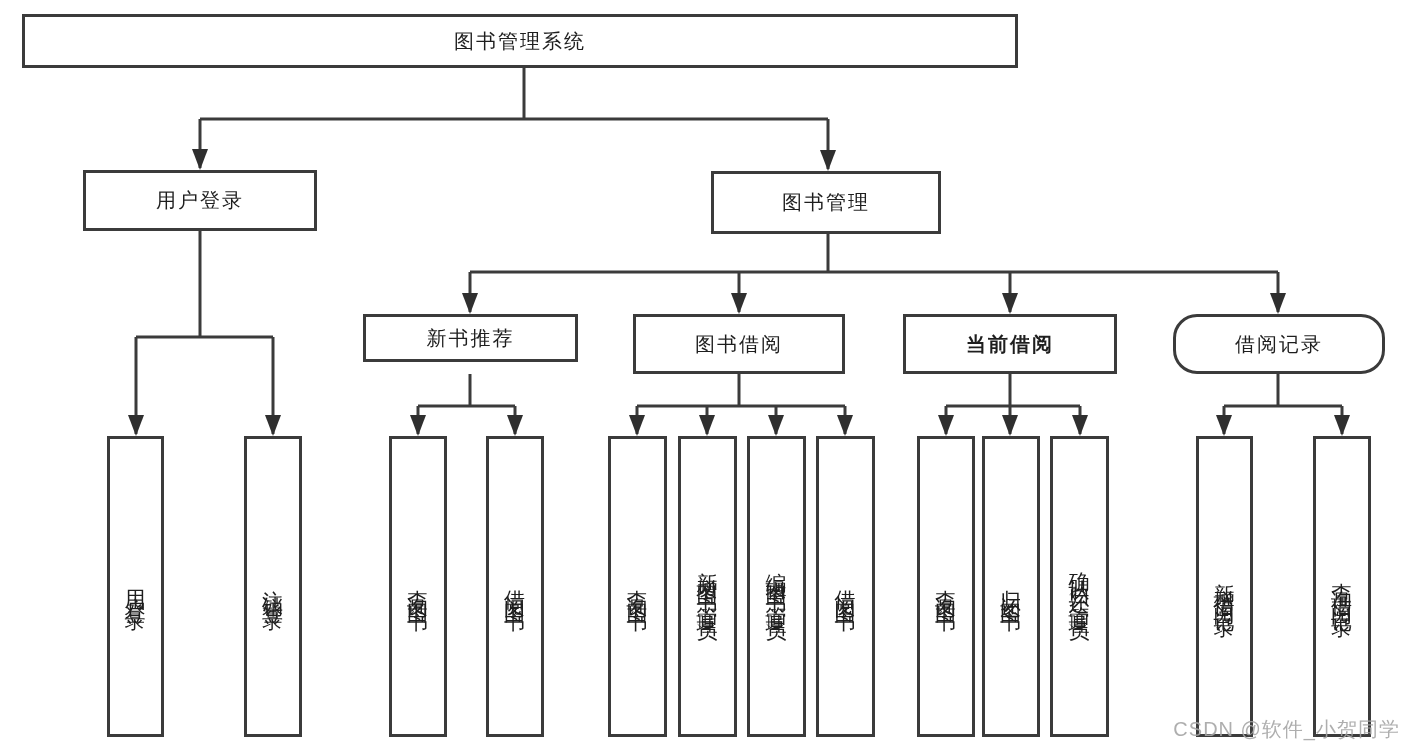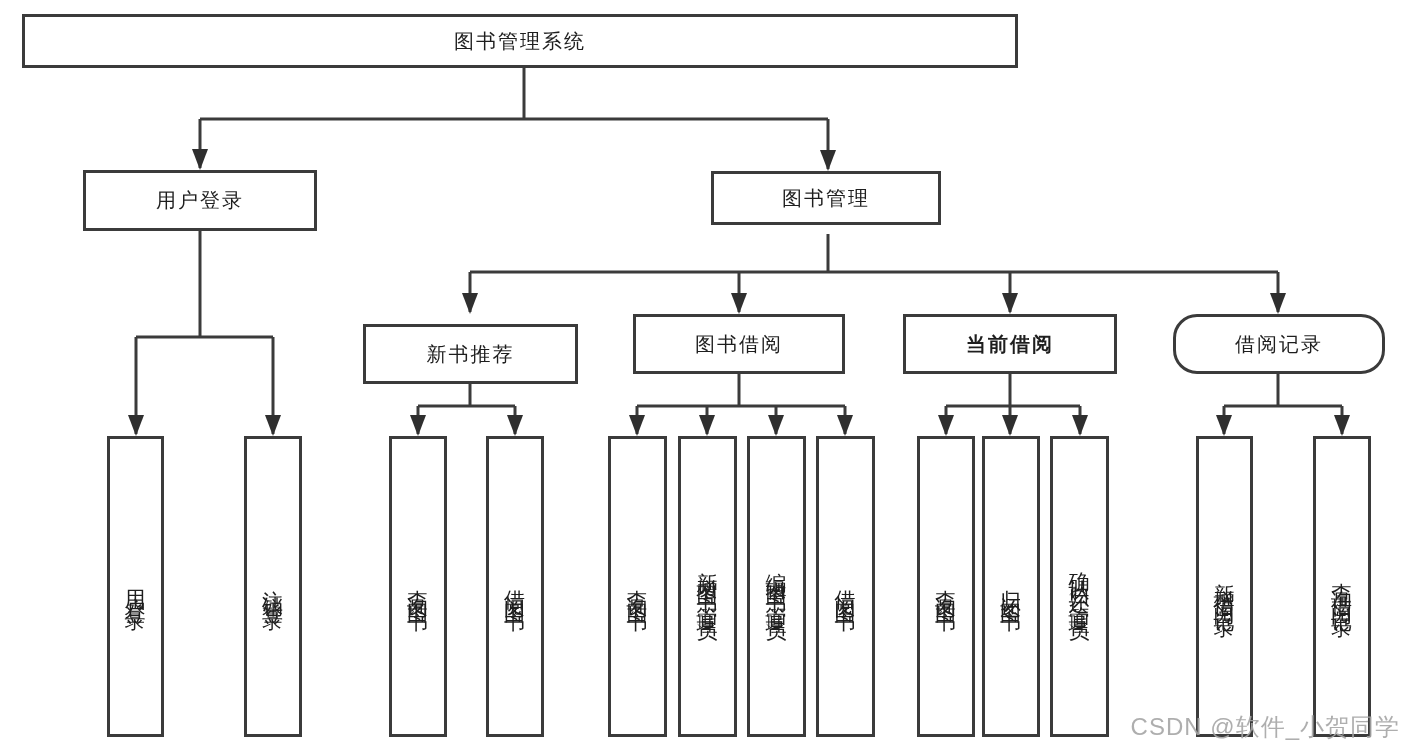--- a/index.html
+++ b/index.html
@@ -54,21 +54,21 @@
     text-orientation: mixed;
     font-size: 21px;
     letter-spacing: 7px;
     color: #1e1e1e;
     line-height: 1;
   }
   .watermark {
     position: absolute;
     right: 5px;
     bottom: 4px;
-    font-size: 24px;
+    font-size: 20px;
     color: rgba(165,165,165,0.9);
     letter-spacing: 1px;
     z-index: 3;
     white-space: nowrap;
   }
 </style>
 </head>
 <body>
 
 <div class="canvas">
@@ -140,25 +140,25 @@
     </g>
   </svg>
 
   <div class="node" style="left:22px; top:14px; width:996px; height:54px;">
     <span class="lbl">图书管理系统</span>
   </div>
 
   <div class="node" style="left:83px; top:170px; width:234px; height:61px;">
     <span class="lbl">用户登录</span>
   </div>
-  <div class="node" style="left:711px; top:171px; width:230px; height:54px;">
+  <div class="node" style="left:711px; top:171px; width:230px; height:63px;">
     <span class="lbl">图书管理</span>
   </div>
 
-  <div class="node" style="left:363px; top:324px; width:215px; height:60px;">
+  <div class="node" style="left:363px; top:314px; width:215px; height:48px;">
     <span class="lbl">新书推荐</span>
   </div>
   <div class="node" style="left:633px; top:314px; width:212px; height:60px;">
     <span class="lbl">图书借阅</span>
   </div>
   <div class="node" style="left:903px; top:314px; width:214px; height:60px;font-weight:bold;">
     <span class="lbl">当前借阅</span>
   </div>
   <div class="node" style="left:1173px; top:314px; width:212px; height:60px;border-radius:24px;">
     <span class="lbl">借阅记录</span>

